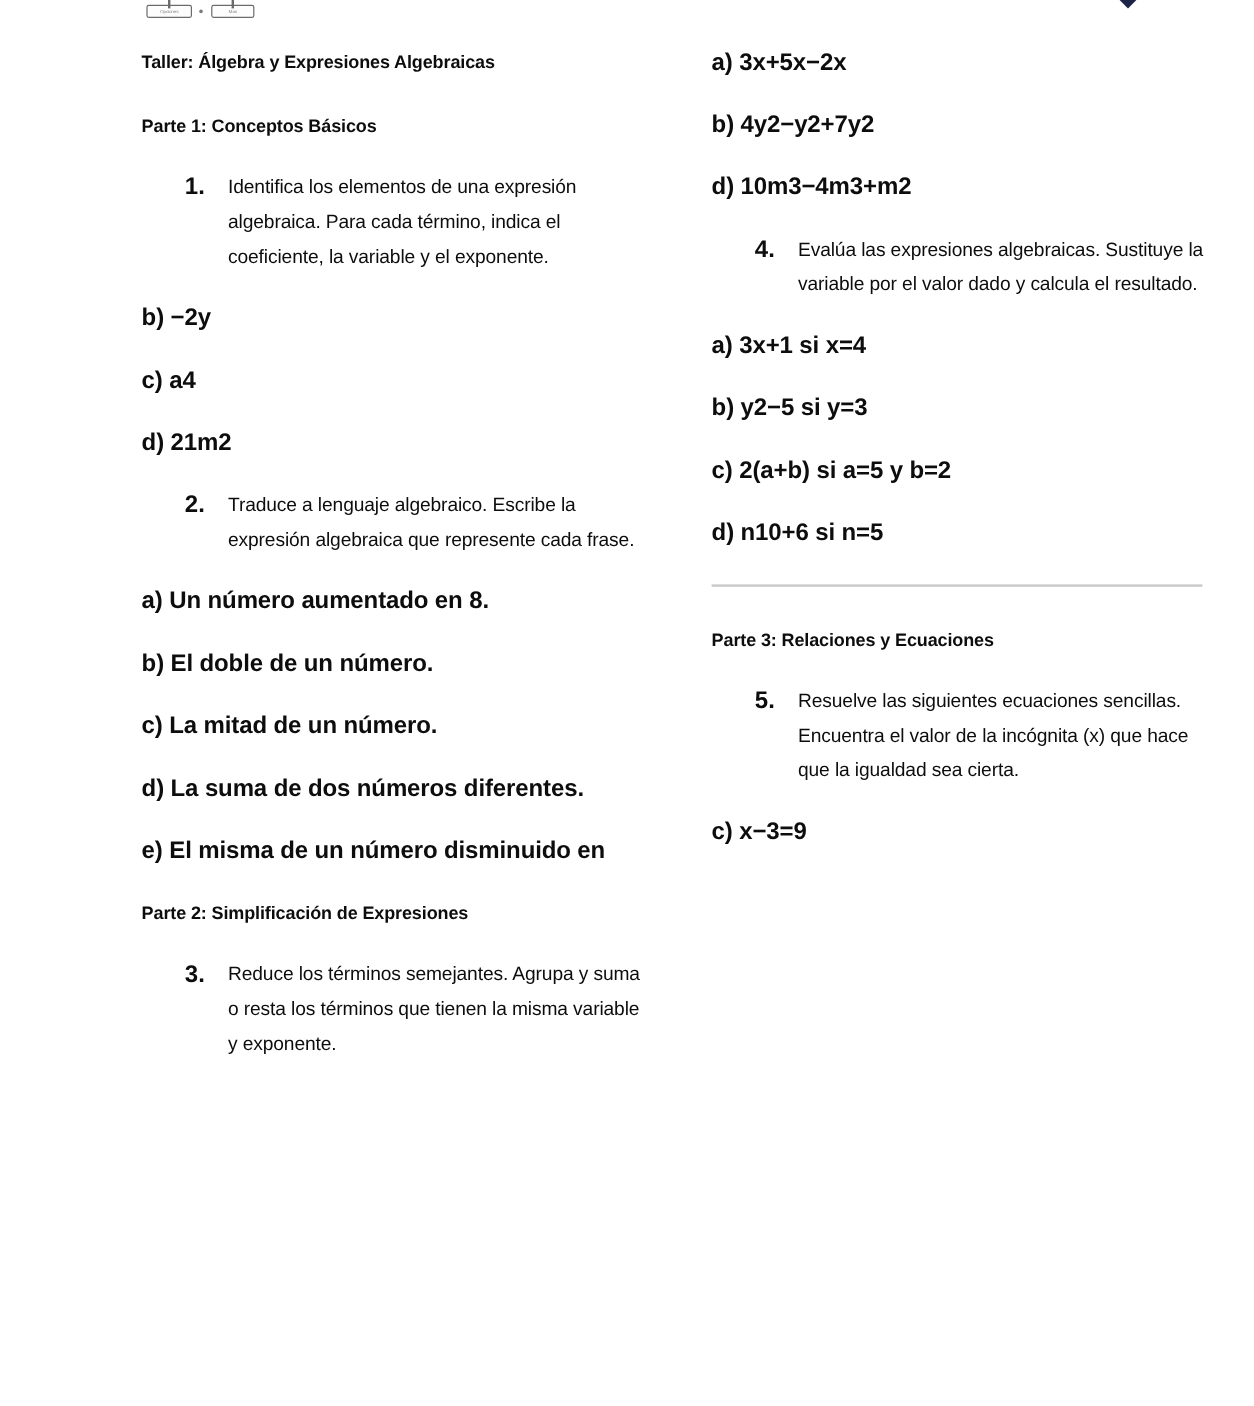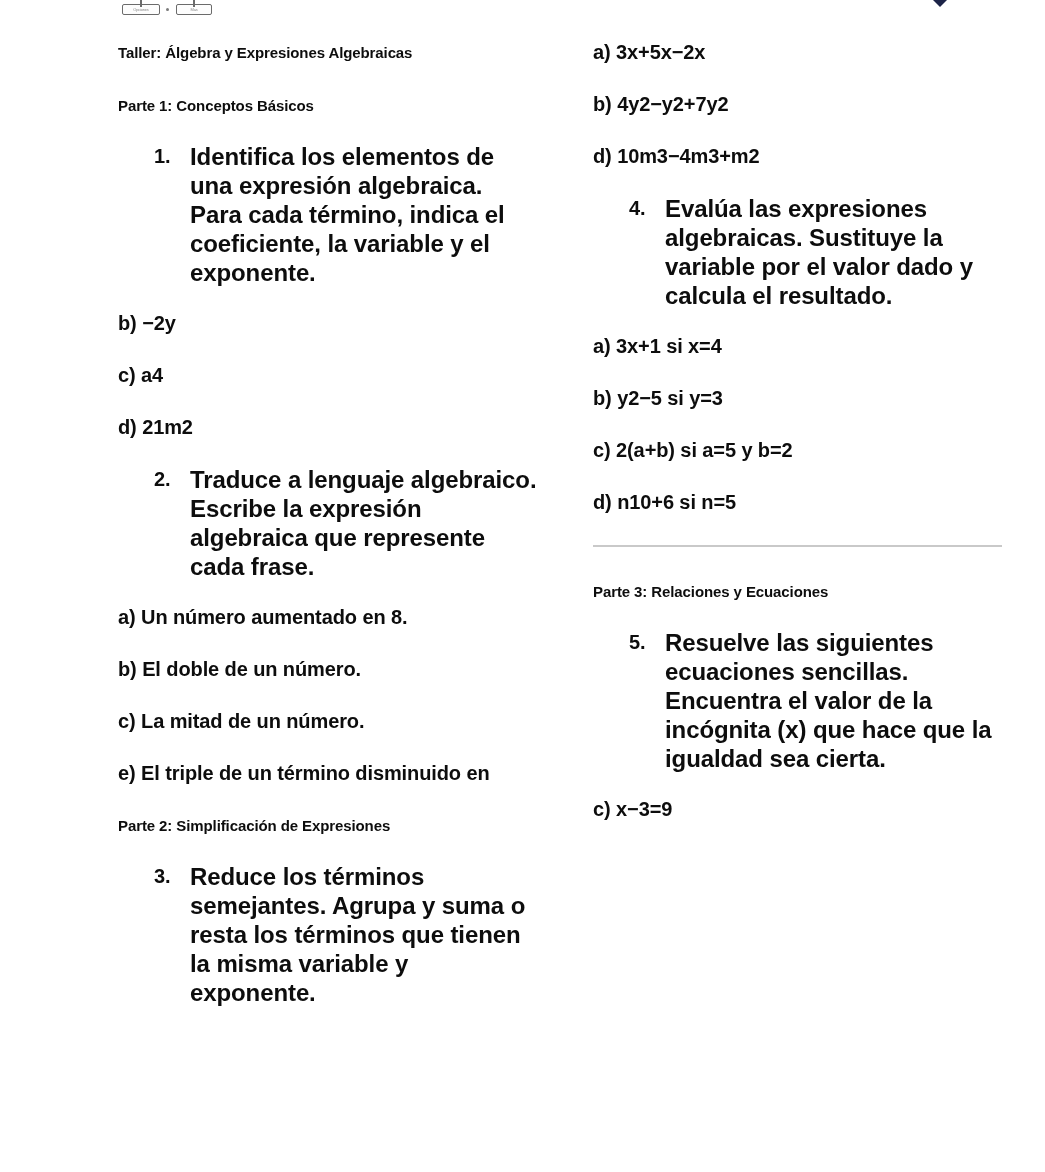--- a/index.html
+++ b/index.html
@@ -112,22 +112,22 @@
     padding-left: 36px;
   }
   .numitem .num {
     width: 36px;
     flex: 0 0 36px;
     font-size: 20px;
     font-weight: bold;
     line-height: 29px;
   }
   .numitem .numtext {
-    font-size: 24px;
-    font-weight: bold;
+    font-size: 16px;
+    font-weight: normal;
     line-height: 29px;
     letter-spacing: -0.1px;
   }
 
   .hrule {
     border: 0;
     border-top: 2px solid #c9c9c9;
     margin: 28px 0 30px 0;
     width: 409px;
   }
@@ -166,21 +166,22 @@
     <p class="para">d) 21m2</p>
 
     <div class="numitem">
       <span class="num">2.</span>
       <span class="numtext">Traduce a lenguaje algebraico. Escribe la expresión algebraica que represente cada frase.</span>
     </div>
 
     <p class="para">a) Un número aumentado en 8.</p>
     <p class="para">b) El doble de un número.</p>
     <p class="para">c) La mitad de un número.</p>
-    <p class="para">e) El triple de un término disminuido en</p>
+    <p class="para">d) La suma de dos números diferentes.</p>
+    <p class="para">e) El misma de un número disminuido en</p>
 
     <h2 class="heading tight">Parte 2: Simplificación de Expresiones</h2>
 
     <div class="numitem">
       <span class="num">3.</span>
       <span class="numtext">Reduce los términos semejantes. Agrupa y suma o resta los términos que tienen la misma variable y exponente.</span>
     </div>
 
   </div>
 

